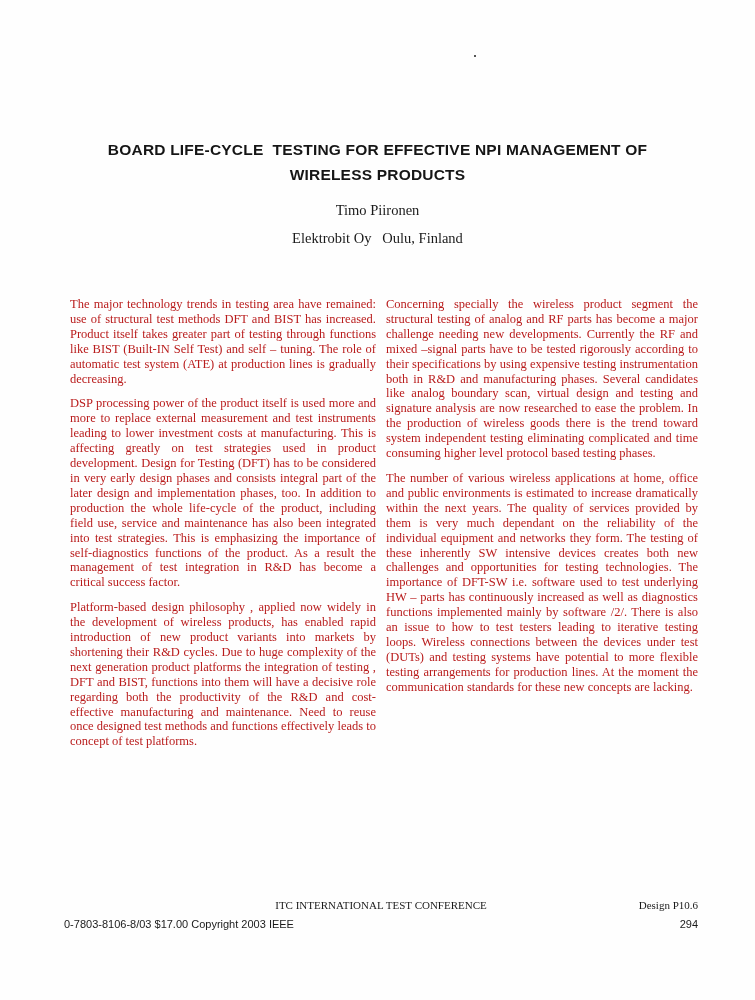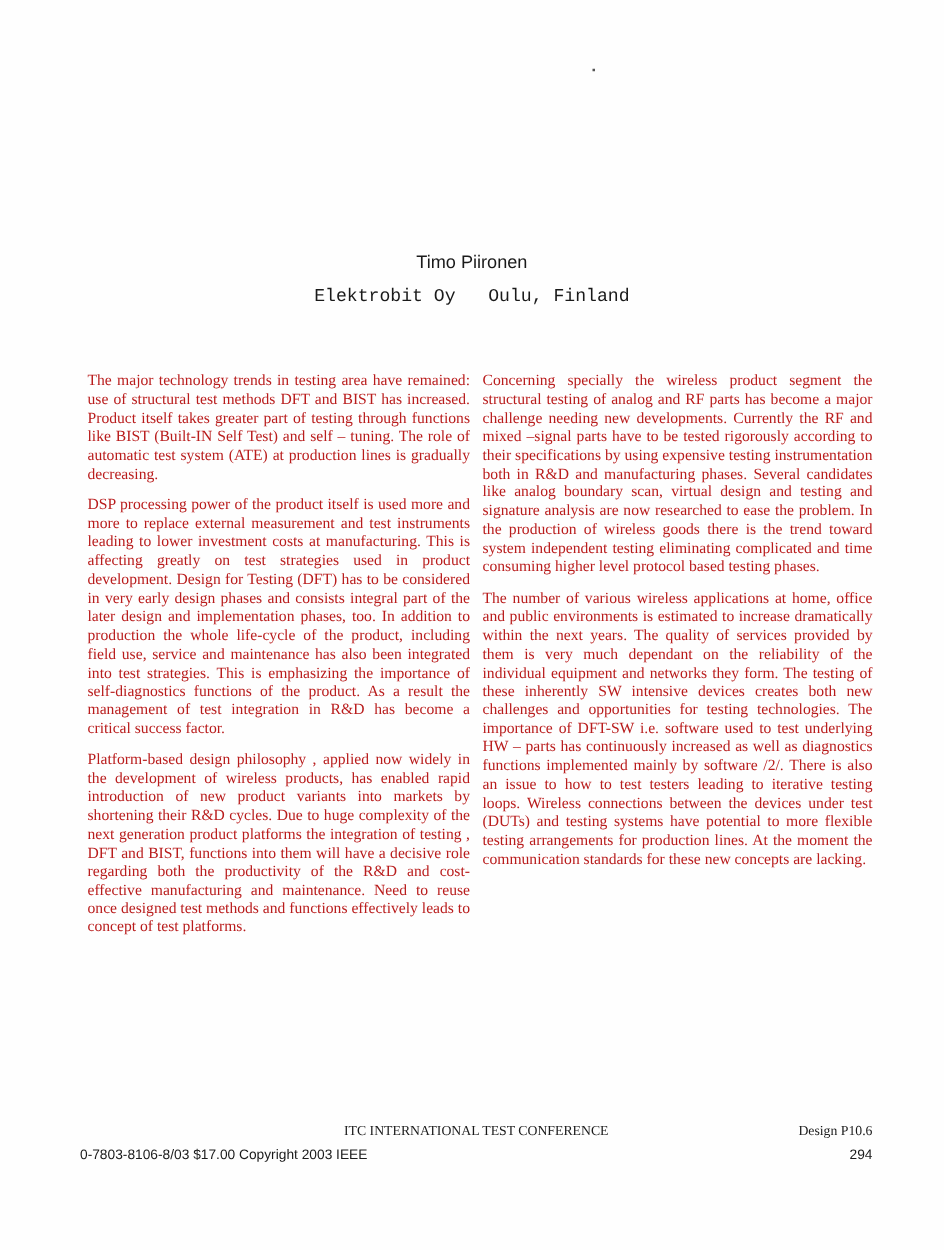--- a/index.html
+++ b/index.html
@@ -36,31 +36,31 @@
     letter-spacing: 0.2px;
     color: #151515;
   }
   .title-line { white-space: pre; }
   .author-line {
     position: absolute;
     top: 202px;
     left: 0;
     right: 0;
     text-align: center;
-    font-family: Liberation Sans, sans-serif;
+    font-family: Liberation Serif, serif;
     font-size: 14.5px;
     color: #1a1a1a;
   }
   .affiliation-line {
     position: absolute;
     top: 230px;
     left: 0;
     right: 0;
     text-align: center;
-    font-family: Liberation Mono, monospace;
+    font-family: Liberation Serif, serif;
     font-size: 14.5px;
     color: #1a1a1a;
     white-space: pre;
   }
   .body-columns {
     position: absolute;
     top: 297px;
     left: 70px;
     width: 628px;
     display: flex;
@@ -119,20 +119,24 @@
     top: 0;
   }
 </style>
 </head>
 <body>
 
 <div class="page">
 
   <div class="artifact-dot"></div>
 
+  <div class="title-block">
+    <div class="title-line">BOARD LIFE-CYCLE  TESTING FOR EFFECTIVE NPI MANAGEMENT OF</div>
+    <div class="title-line">WIRELESS PRODUCTS</div>
+  </div>
 
   <div class="author-line">Timo Piironen</div>
 
   <div class="affiliation-line">Elektrobit Oy   Oulu, Finland</div>
 
   <div class="body-columns">
     <div class="col-left">
       <p class="body-par">The major technology trends in testing area have remained: use of structural test methods DFT and BIST has increased. Product itself takes greater part of testing through functions like BIST (Built-IN Self Test) and self – tuning. The role of automatic test system (ATE) at production lines is gradually decreasing.</p>
       <p class="body-par">DSP processing power of the product itself is used more and more to replace external measurement and test instruments leading to lower investment costs at manufacturing. This is affecting greatly on test strategies used in product development. Design for Testing (DFT) has to be considered in very early design phases and consists integral part of the later design and implementation phases, too. In addition to production the whole life-cycle of the product, including field use, service and maintenance has also been integrated into test strategies. This is emphasizing the importance of self-diagnostics functions of the product. As a result the management of test integration in R&amp;D has become a critical success factor.</p>
       <p class="body-par">Platform-based design philosophy , applied now widely in the development of wireless products, has enabled rapid introduction of new product variants into markets by shortening their R&amp;D cycles. Due to huge complexity of the next generation product platforms the integration of testing , DFT and BIST, functions into them will have a decisive role regarding both the productivity of the R&amp;D and cost-effective manufacturing and maintenance. Need to reuse once designed test methods and functions effectively leads to concept of test platforms.</p>

